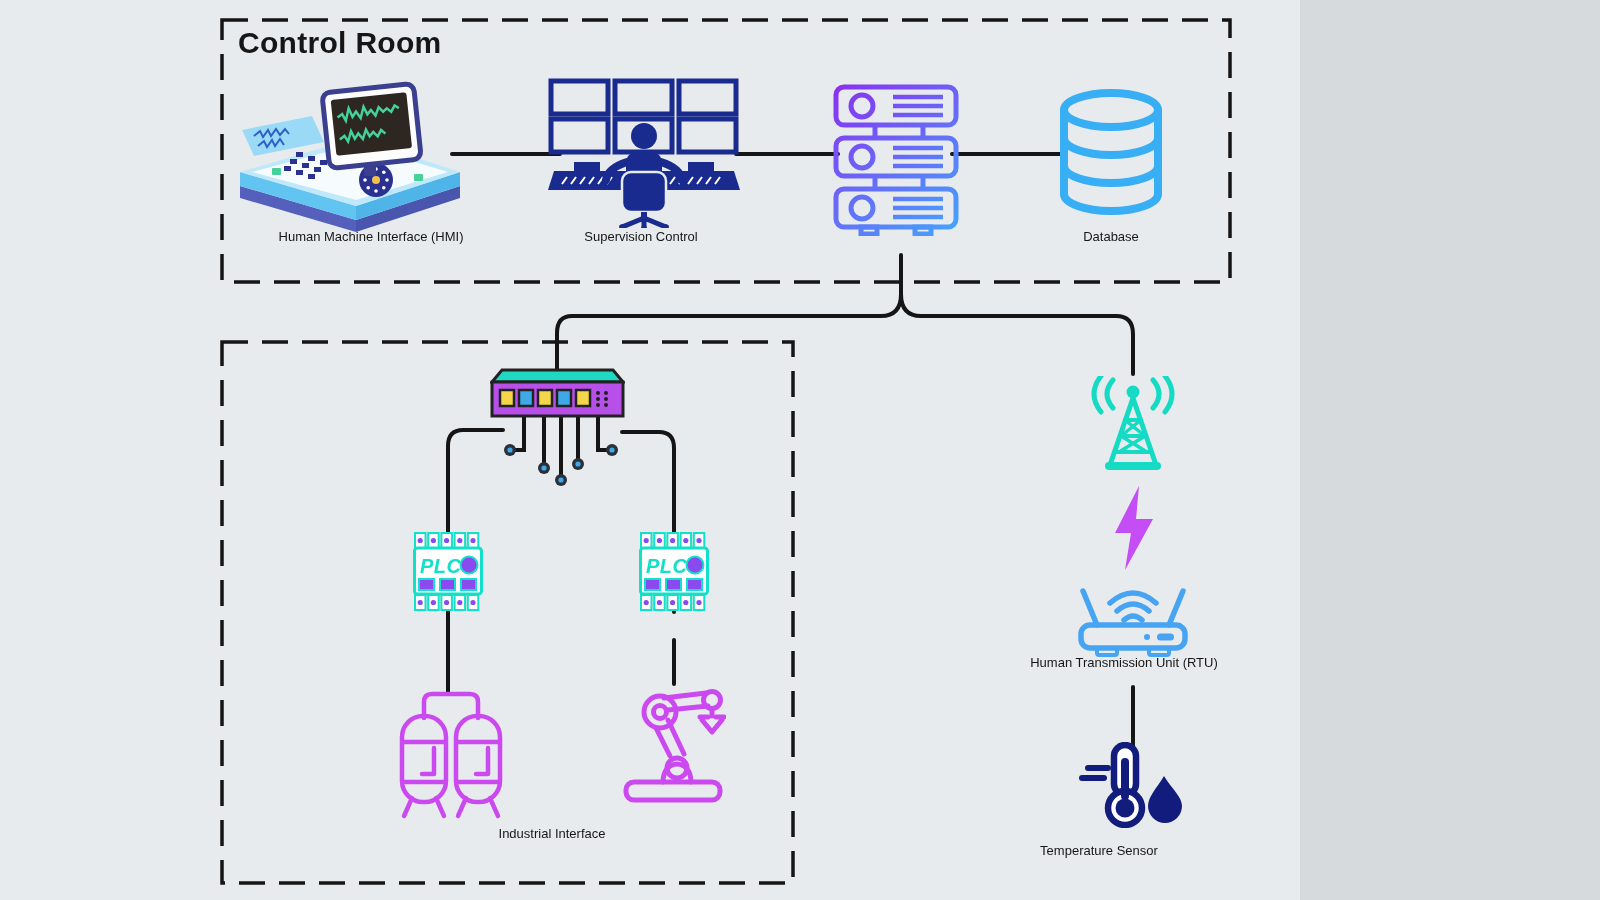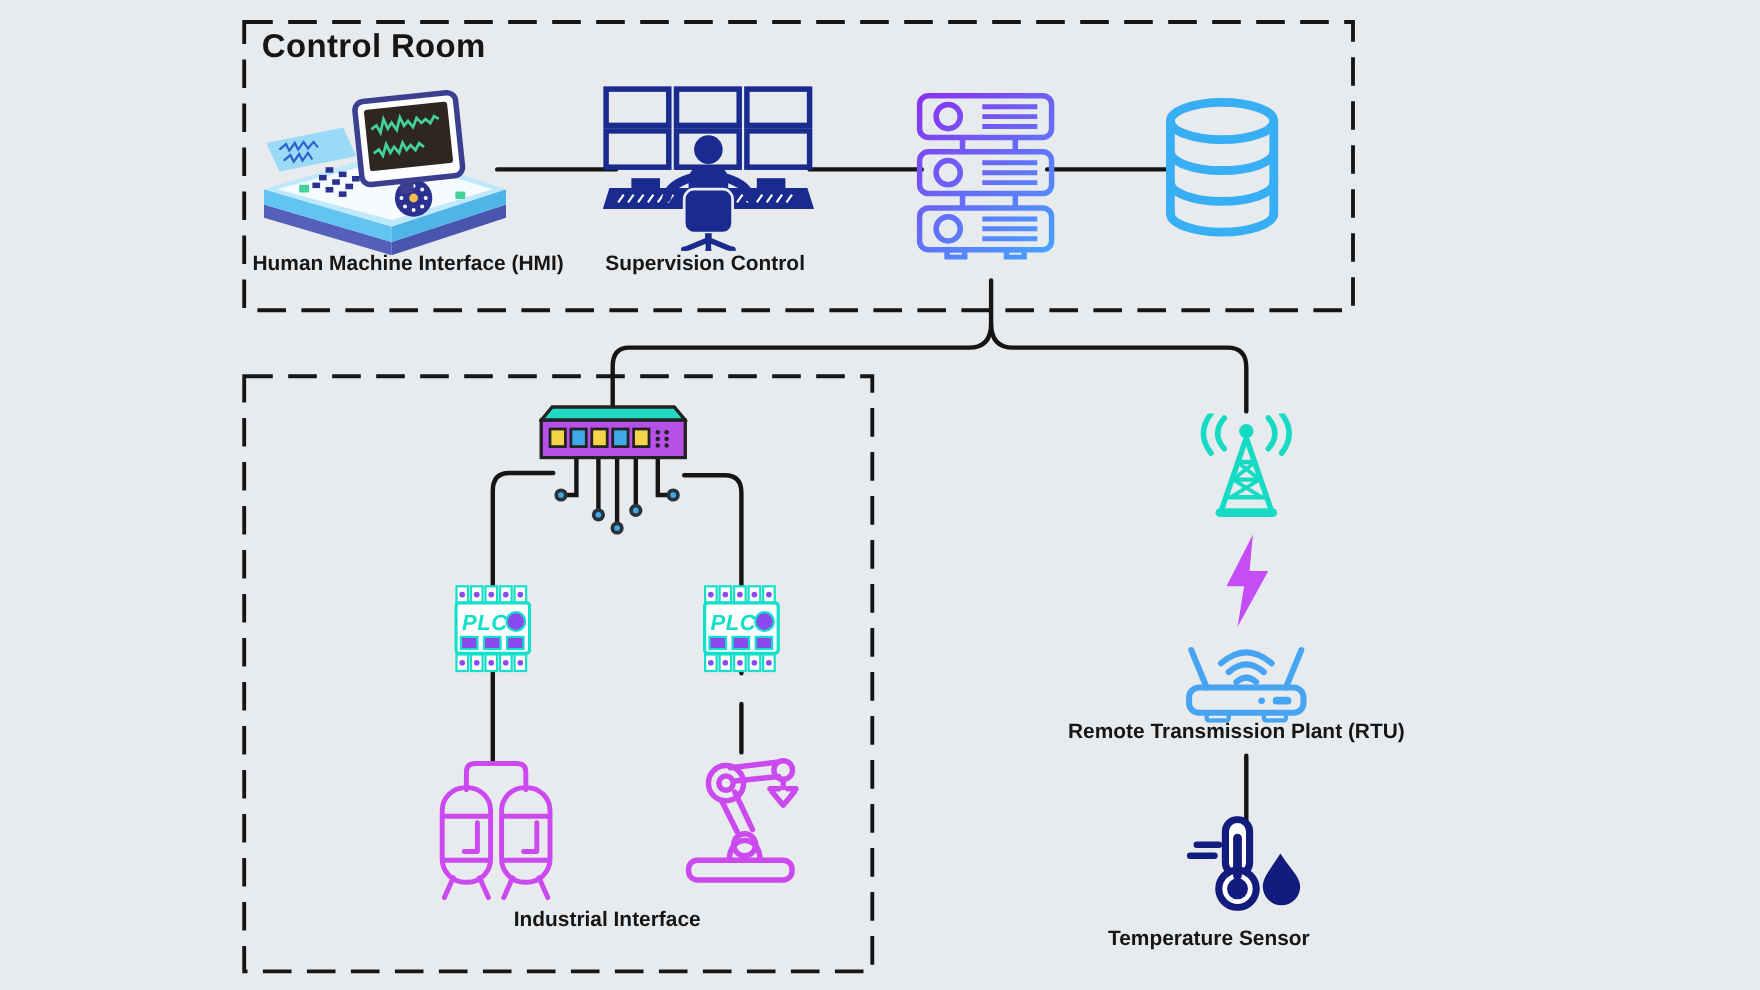--- a/index.html
+++ b/index.html
@@ -1,25 +1,25 @@
 <!DOCTYPE html>
 <html style="--background: #e8ebee; --line: #151515; --text: #161616; --navy: #1a2b8f; --thermo-navy: #111c7d; --db-blue: #38aef5; --router-blue: #47a4f2; --grad-purple: #8b2ff0; --grad-blue: #43a7ff; --teal: #16dbc4; --switch-purple: #b750e8; --switch-teal: #1fd9c2; --port-yellow: #f5d64a; --port-blue: #3fa9e8; --plc-teal: #12e0c8; --plc-purple: #8a4af0; --magenta: #cb4af0; --bolt-magenta: #c44df5; --dot-blue: #3fa9e8; --dot-ring: #2b313c; --hmi-blue: #62c4f0; --hmi-indigo: #5560bd; --screen-green: #44d29a;"><head>
 <meta charset="utf-8">
 <style>
   html,body{margin:0;padding:0;background:#d7dadd;}
-  .canvas{position:relative;width:1600px;height:900px;overflow:hidden;
+  .canvas{position:relative;width:1300px;height:900px;overflow:hidden;
           background:var(--background,#e8ebee);
           font-family:"Liberation Sans",sans-serif;}
   .layer{position:absolute;left:0;top:0;}
   .wire{stroke:var(--line,#151515);stroke-width:4;fill:none;stroke-linecap:round;}
   .dashed{stroke:var(--line,#151515);stroke-width:3.5;fill:none;stroke-dasharray:26 14;}
   .icon{position:absolute;z-index:2;font-style:italic;}
   .icon svg{display:block;}
   .label{position:absolute;z-index:3;text-align:center;
-         font-weight:700;font-size:19px;color:var(--text,#161616);}
+         font-weight:400;font-size:13px;color:var(--text,#161616);}
   .title{position:absolute;z-index:3;font-weight:800;font-size:30px;
          letter-spacing:.3px;color:var(--text,#161616);}
   .tealstroke{stroke:var(--teal,#16dbc4);fill:none;stroke-linecap:round;}
   .dbstroke{stroke:var(--db-blue,#38aef5);fill:none;stroke-linecap:round;}
   .rtstroke{stroke:var(--router-blue,#47a4f2);fill:none;stroke-linecap:round;}
   .mgstroke{stroke:var(--magenta,#cb4af0);fill:none;stroke-linecap:round;stroke-linejoin:round;}
 </style>
 </head>
 <body>
 
@@ -345,16 +345,17 @@
       <rect x="36" y="3" width="22" height="50" rx="11" fill="#fff" stroke="var(--thermo-navy)" stroke-width="6.5"></rect>
       <circle cx="47" cy="66" r="17" fill="#fff" stroke="var(--thermo-navy)" stroke-width="6.5"></circle>
       <rect x="43" y="16" width="8" height="42" rx="4" fill="var(--thermo-navy)"></rect>
       <circle cx="47" cy="66" r="9.5" fill="var(--thermo-navy)"></circle>
       <path d="M86,34 C78,47 70,55 70,64 a17,17 0 0 0 34,0 C104,55 94,47 86,34 Z" fill="var(--thermo-navy)"></path>
     </svg>
   </div>
 
   <div class="label" style="left:196px;top:229px;width:350px">Human Machine Interface (HMI)</div>
   <div class="label" style="left:466px;top:229px;width:350px">Supervision Control</div>
+  <div class="label" style="left:936px;top:229px;width:350px">Database</div>
   <div class="label" style="left:377px;top:826px;width:350px">Industrial Interface</div>
-  <div class="label" style="left:949px;top:655px;width:350px">Remote Transmission Plant (RTU)</div>
+  <div class="label" style="left:949px;top:655px;width:350px">Human Transmission Unit (RTU)</div>
   <div class="label" style="left:924px;top:843px;width:350px">Temperature Sensor</div>
 </div>
 
 </body></html>

